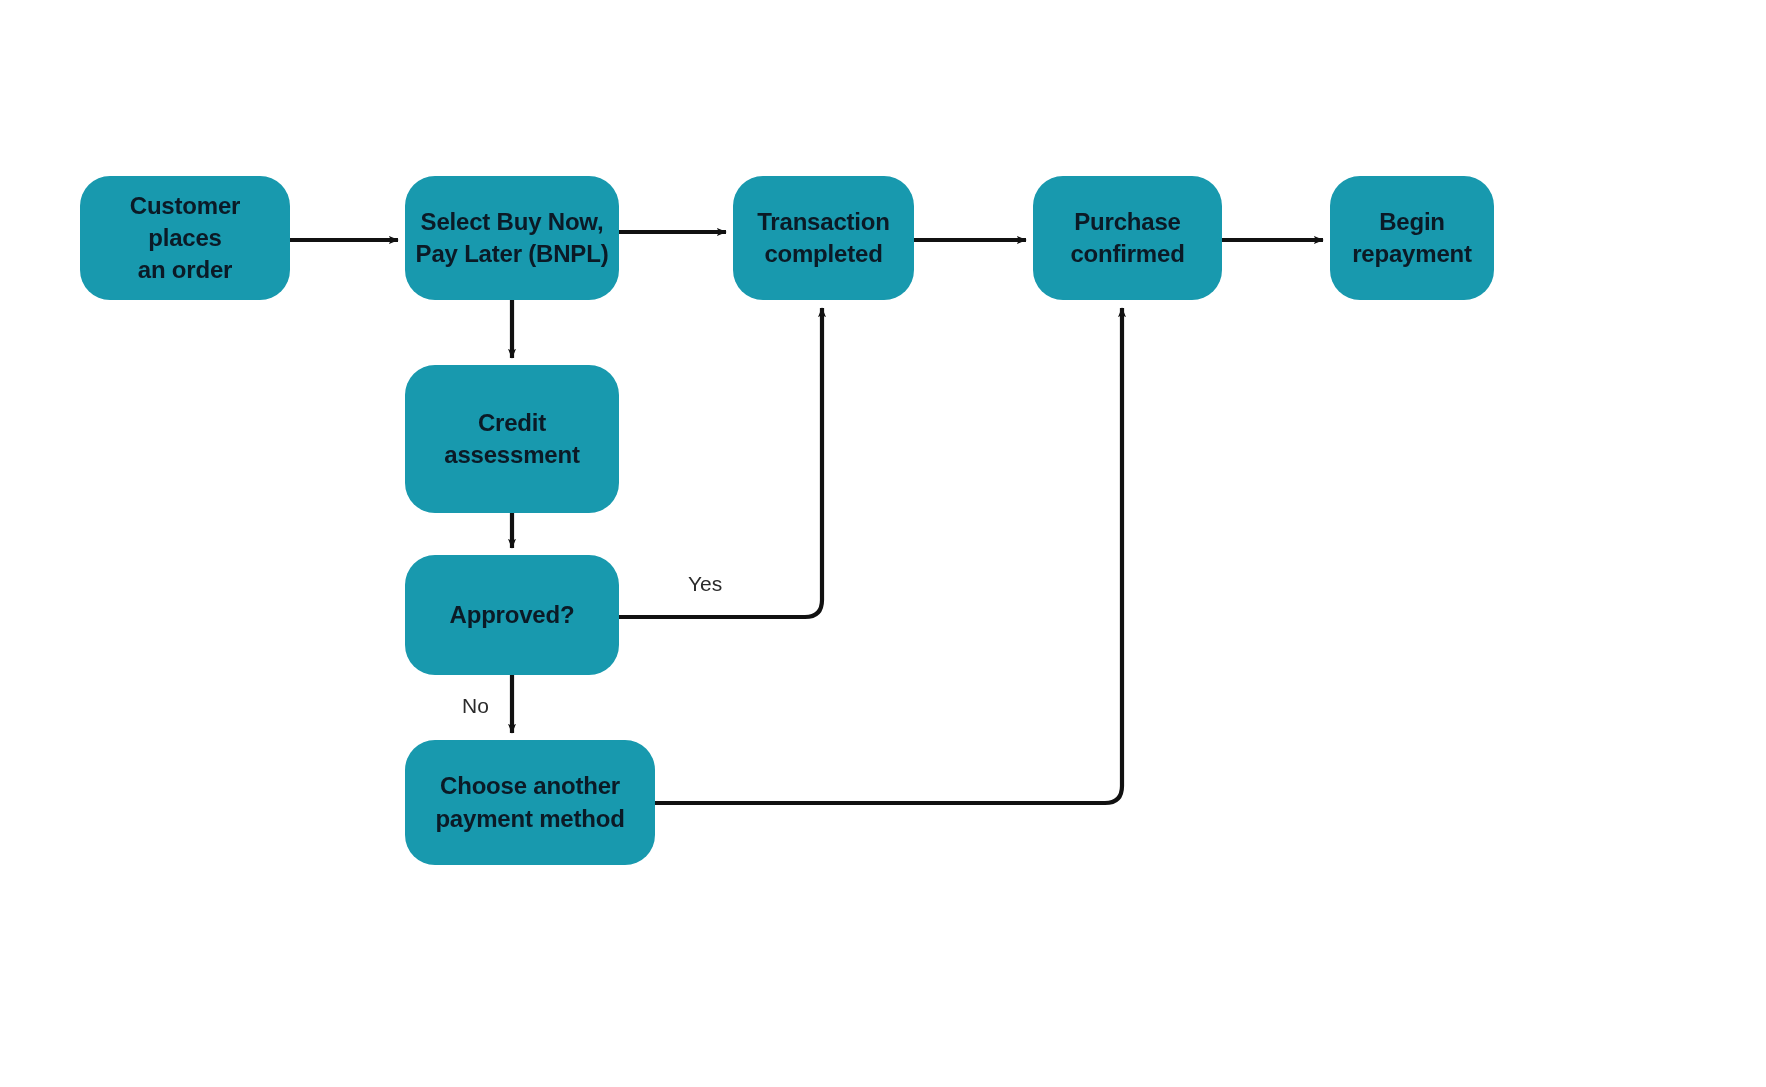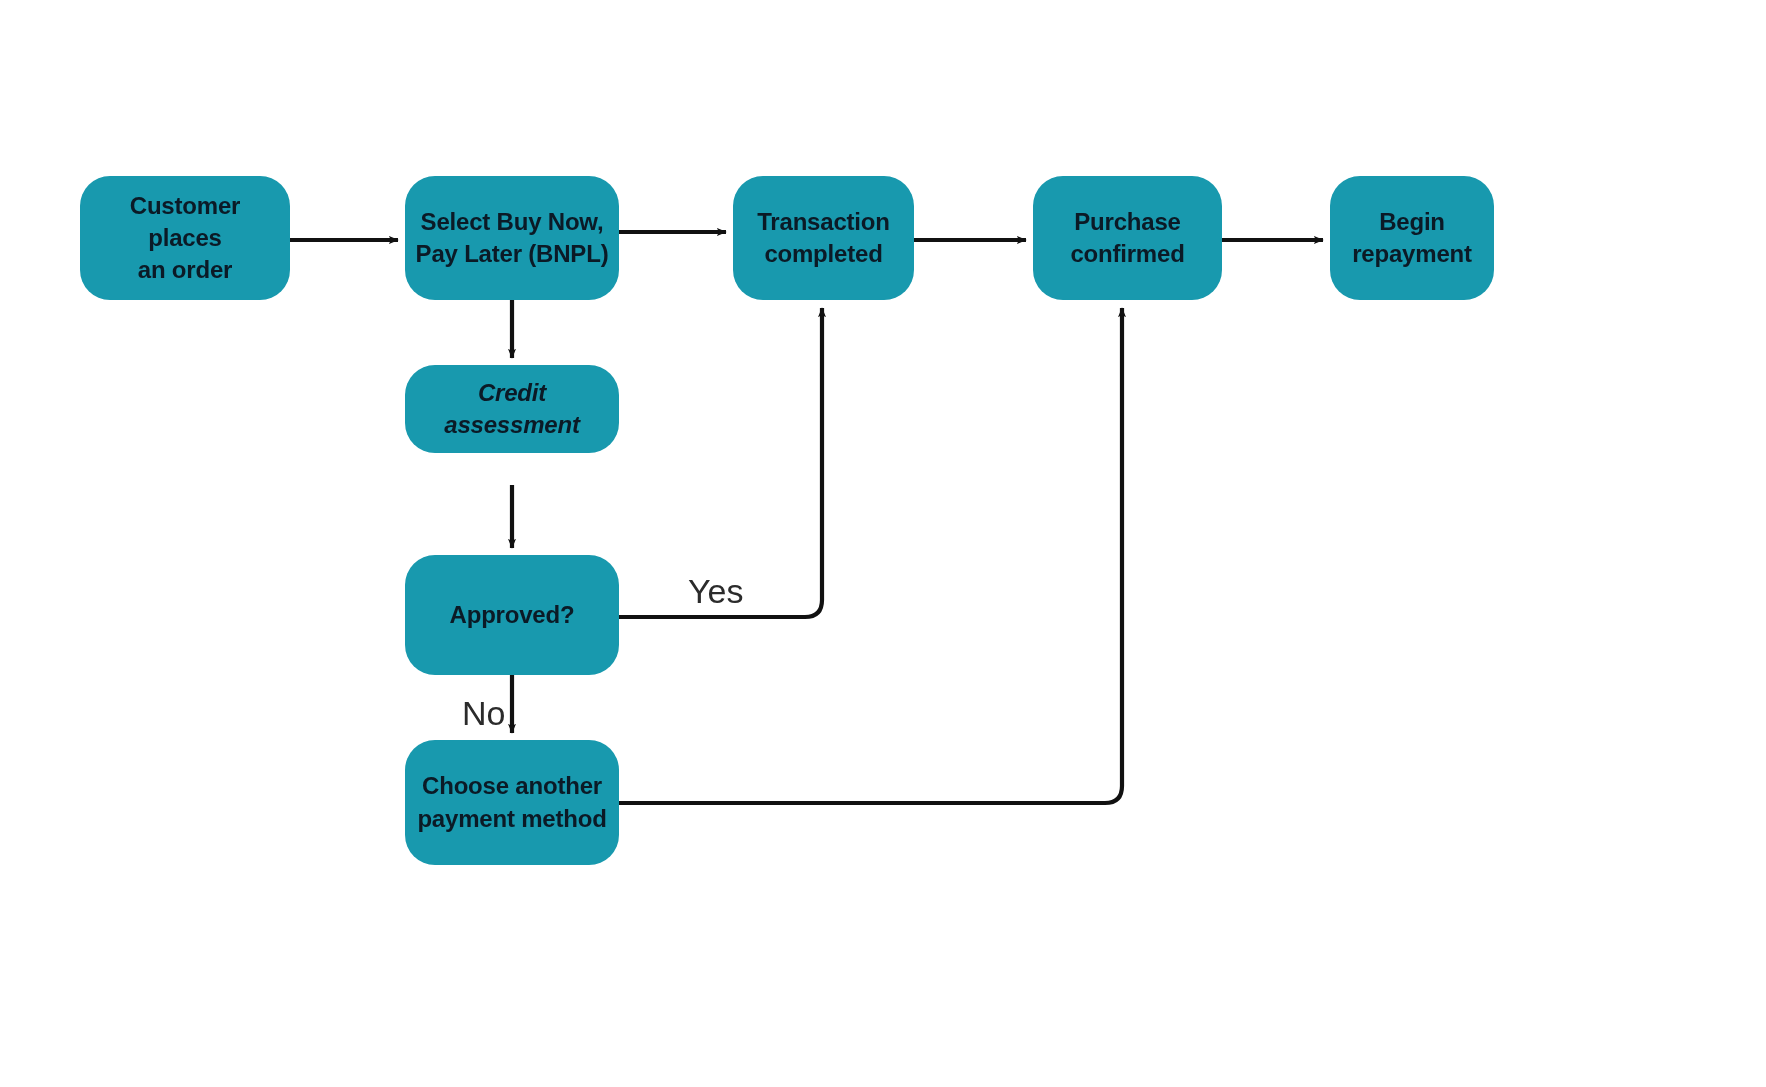--- a/index.html
+++ b/index.html
@@ -43,21 +43,21 @@
     line-height: 1.34;
     letter-spacing: -0.2px;
     padding: 4px 10px;
     white-space: pre-line;
     user-select: none;
   }
   .edge-label {
     position: absolute;
     font-family: "Liberation Sans", sans-serif;
     font-weight: normal;
-    font-size: 34px;
+    font-size: 21px;
     color: #2b2b2b;
     letter-spacing: 0px;
     white-space: nowrap;
     user-select: none;
   }
 </style>
 </head>
 <body>
 
 <div id="canvas">
@@ -99,25 +99,25 @@
 
   <div class="node" style="left:733px; top:176px; width:181px; height:124px;border-radius:30px;">Transaction
 completed</div>
 
   <div class="node" style="left:1033px; top:176px; width:189px; height:124px;">Purchase
 confirmed</div>
 
   <div class="node" style="left:1330px; top:176px; width:164px; height:124px;">Begin
 repayment</div>
 
-  <div class="node" style="left:405px; top:365px; width:214px; height:88px;font-style:italic;">Credit
+  <div class="node" style="left:405px; top:365px; width:214px; height:148px;">Credit
 assessment</div>
 
   <div class="node" style="left:405px; top:555px; width:214px; height:120px;">Approved?</div>
 
-  <div class="node" style="left:405px; top:740px; width:214px; height:125px;">Choose another
+  <div class="node" style="left:405px; top:740px; width:250px; height:125px;">Choose another
 payment method</div>
 
   <div class="edge-label" style="left:688px; top:572px;">Yes</div>
 
   <div class="edge-label" style="left:462px; top:694px;">No</div>
 
 </div>
 
 </body></html>

